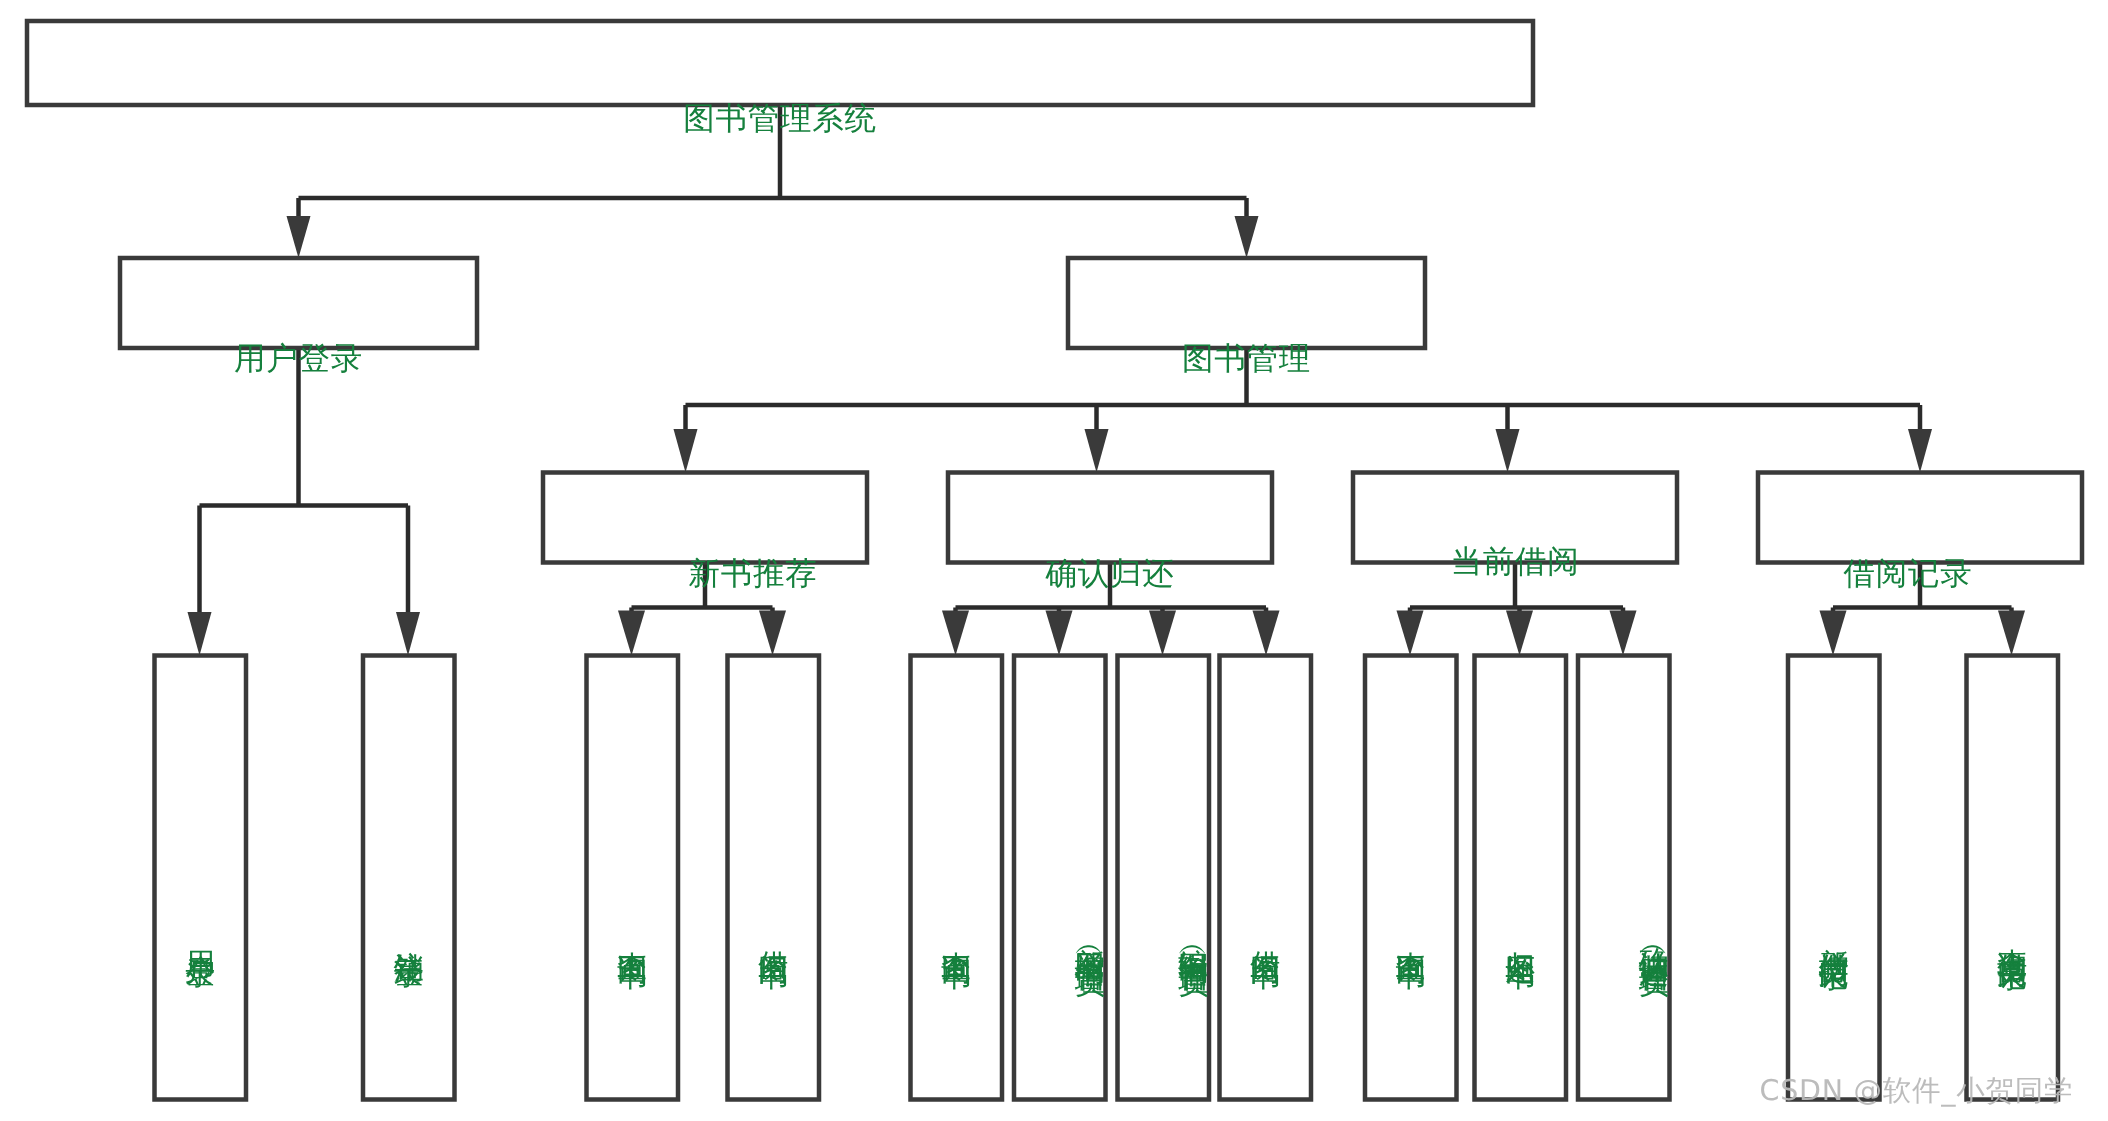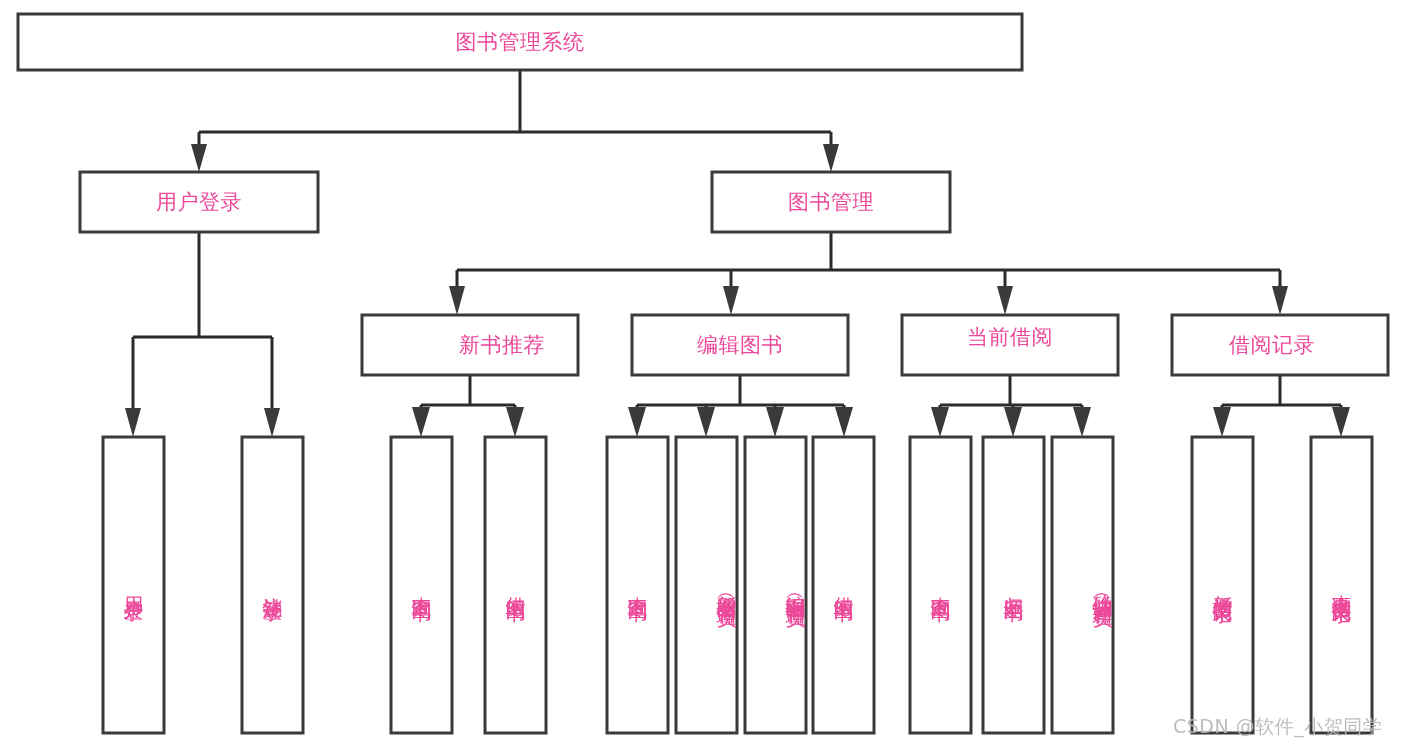--- a/index.html
+++ b/index.html
@@ -38,27 +38,28 @@
   }
   .arrow-head {
     fill: #3a3a3a;
     stroke: none;
   }
   .node-label {
     position: absolute;
     display: flex;
     align-items: center;
     justify-content: center;
-    color: #ec4899;
+    color: #15803d;
     font-size: 21px;
     line-height: 1.18;
     letter-spacing: 0.5px;
     text-align: center;
     pointer-events: none;
     white-space: nowrap;
+    margin-top: 37px;
   }
   .node-label.vertical {
     writing-mode: vertical-rl;
     text-orientation: upright;
     font-size: 20px;
     letter-spacing: 2px;
     line-height: 1.05;
   }
   .watermark {
     position: absolute;
@@ -173,21 +174,21 @@
     <rect class="node-box" x="1192" y="437" width="61" height="296"></rect>
     <rect class="node-box" x="1311" y="437" width="61" height="296"></rect>
   </svg>
 
   <div class="node-label" style="left:18px; top:14px; width:1004px; height:56px;">图书管理系统</div>
 
   <div class="node-label" style="left:80px; top:172px; width:238px; height:60px;">用户登录</div>
   <div class="node-label" style="left:712px; top:172px; width:238px; height:60px;border-radius:14px;">图书管理</div>
 
   <div class="node-label" style="left:362px; top:315px; width:216px; height:60px;padding-left:32px;">新书推荐</div>
-  <div class="node-label" style="left:632px; top:315px; width:216px; height:60px;">编辑图书</div>
+  <div class="node-label" style="left:632px; top:315px; width:216px; height:60px;">确认归还</div>
   <div class="node-label" style="left:902px; top:315px; width:216px; height:45px;">当前借阅</div>
   <div class="node-label" style="left:1172px; top:315px; width:200px; height:60px;">借阅记录</div>
 
   <div class="node-label vertical" style="left:103px; top:437px; width:61px; height:296px;">用户登录</div>
   <div class="node-label vertical" style="left:242px; top:437px; width:61px; height:296px;">注销登录</div>
   <div class="node-label vertical" style="left:391px; top:437px; width:61px; height:296px;">查询图书</div>
   <div class="node-label vertical" style="left:485px; top:437px; width:61px; height:296px;">借阅图书</div>
   <div class="node-label vertical" style="left:607px; top:437px; width:61px; height:296px;">查询图书</div>
   <div class="node-label vertical" style="left:676px; top:437px; width:61px; height:296px; align-items:flex-start; padding-top:6px; box-sizing:border-box;">新增图书（管理员）</div>
   <div class="node-label vertical" style="left:745px; top:437px; width:61px; height:296px; align-items:flex-start; padding-top:6px; box-sizing:border-box;">编辑图书（管理员）</div>

